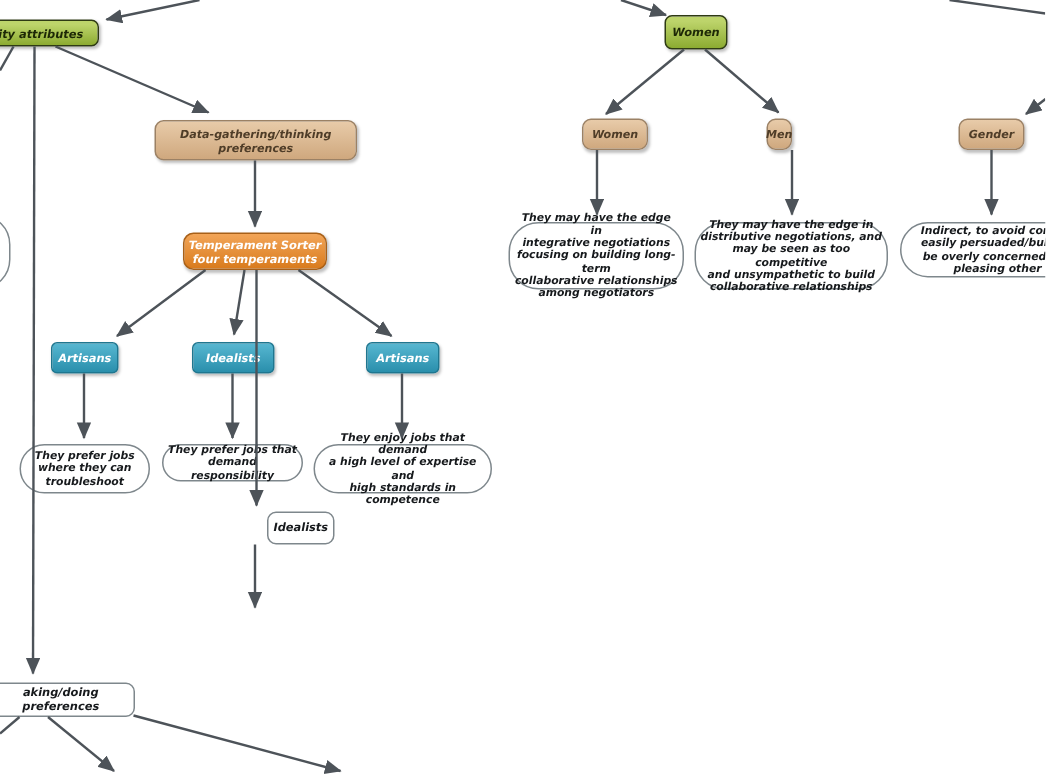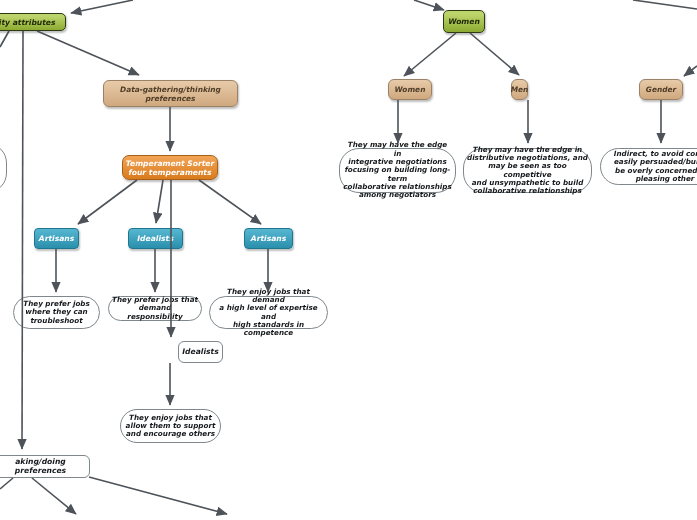--- a/index.html
+++ b/index.html
@@ -77,23 +77,20 @@
     </div>
   <div class="wbox" id="box-artisans-desc">
       <div>They prefer jobs<br>where they can<br>troubleshoot</div>
     </div>
   <div class="wbox" id="box-guardians-desc">
       <div>They prefer jobs that<br>demand responsibility</div>
     </div>
   <div class="wbox" id="box-rationals-desc">
       <div>They enjoy jobs that demand<br>a high level of expertise and<br>high standards in competence</div>
     </div>
-  <div class="wbox" id="box-idealists-desc">
-      <div>They enjoy jobs that<br>allow them to support<br>and encourage others</div>
-    </div>
   <div class="wbox small" id="node-idealists">Idealists</div>
   <div class="wbox small" id="node-thinking-doing">aking/doing preferences</div>
 
   <div class="node node-green" id="node-personality-attributes">onality attributes</div>
   <div class="node node-green" id="node-gender">Women</div>
   <div class="node node-tan" id="node-data-gathering">
       <div>Data-gathering/thinking<br>preferences</div>
     </div>
   <div class="node node-orange" id="node-temperament-sorter">
       <div>Temperament Sorter<br>four temperaments</div>

